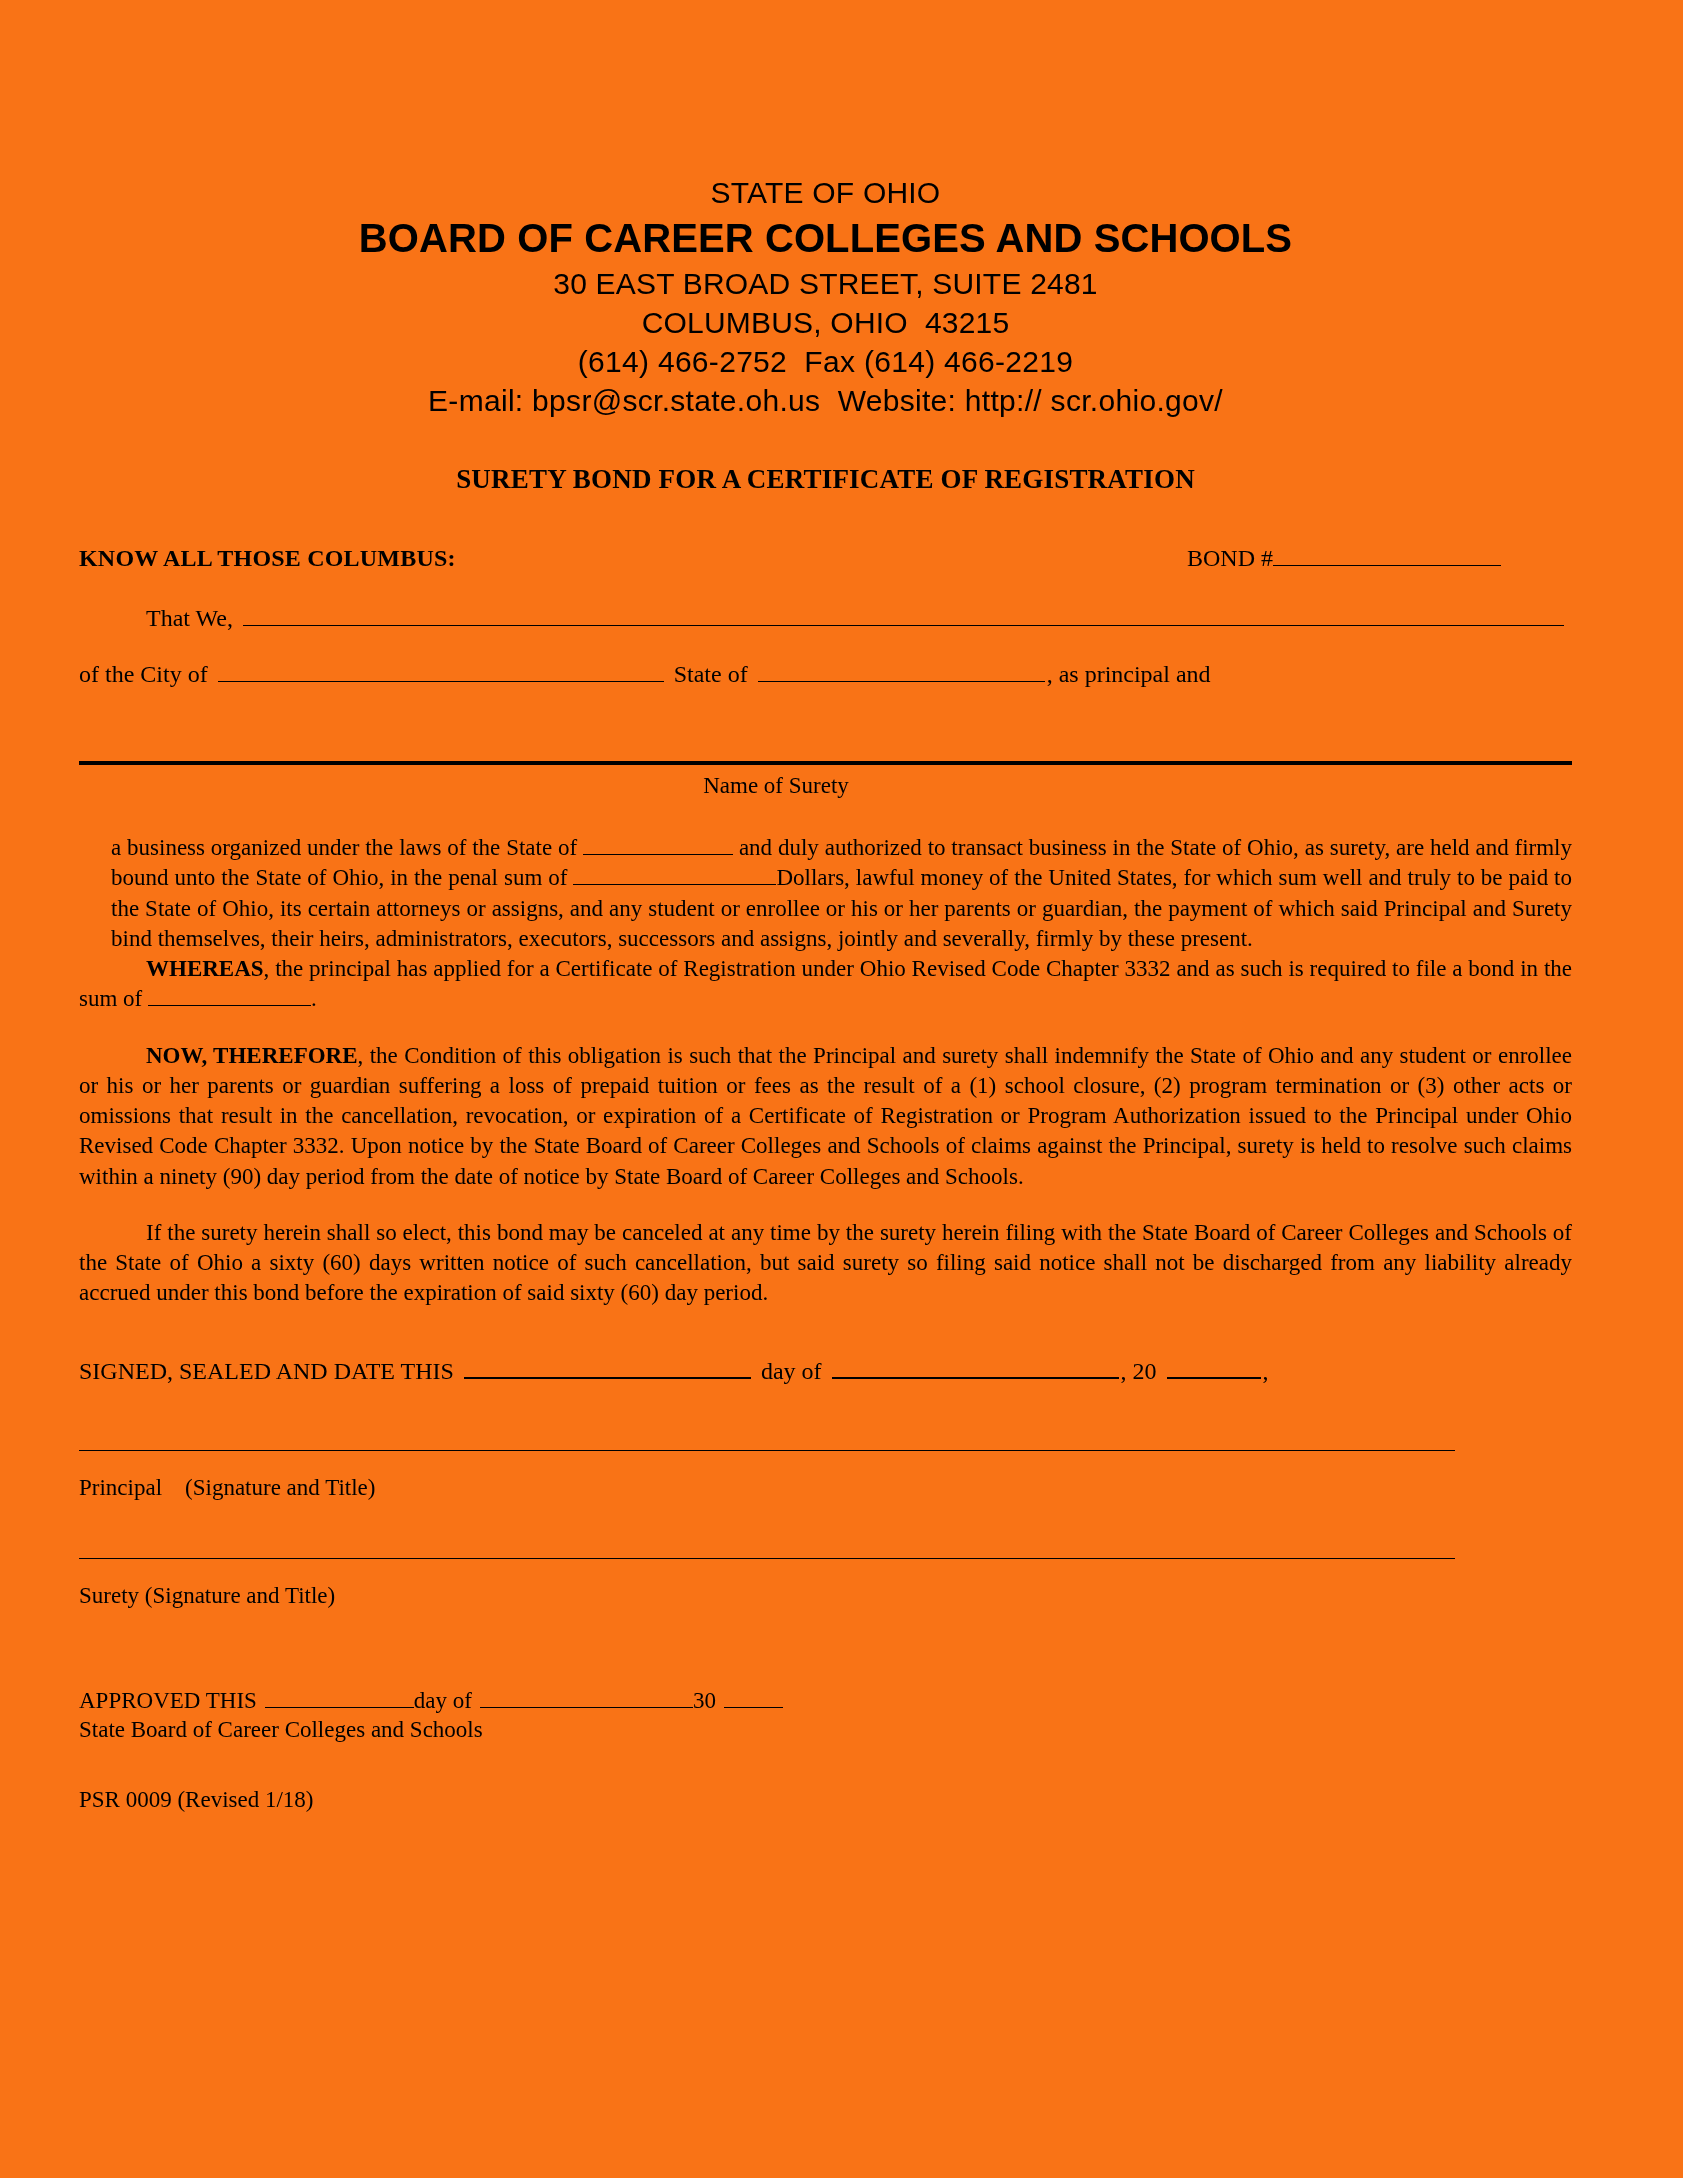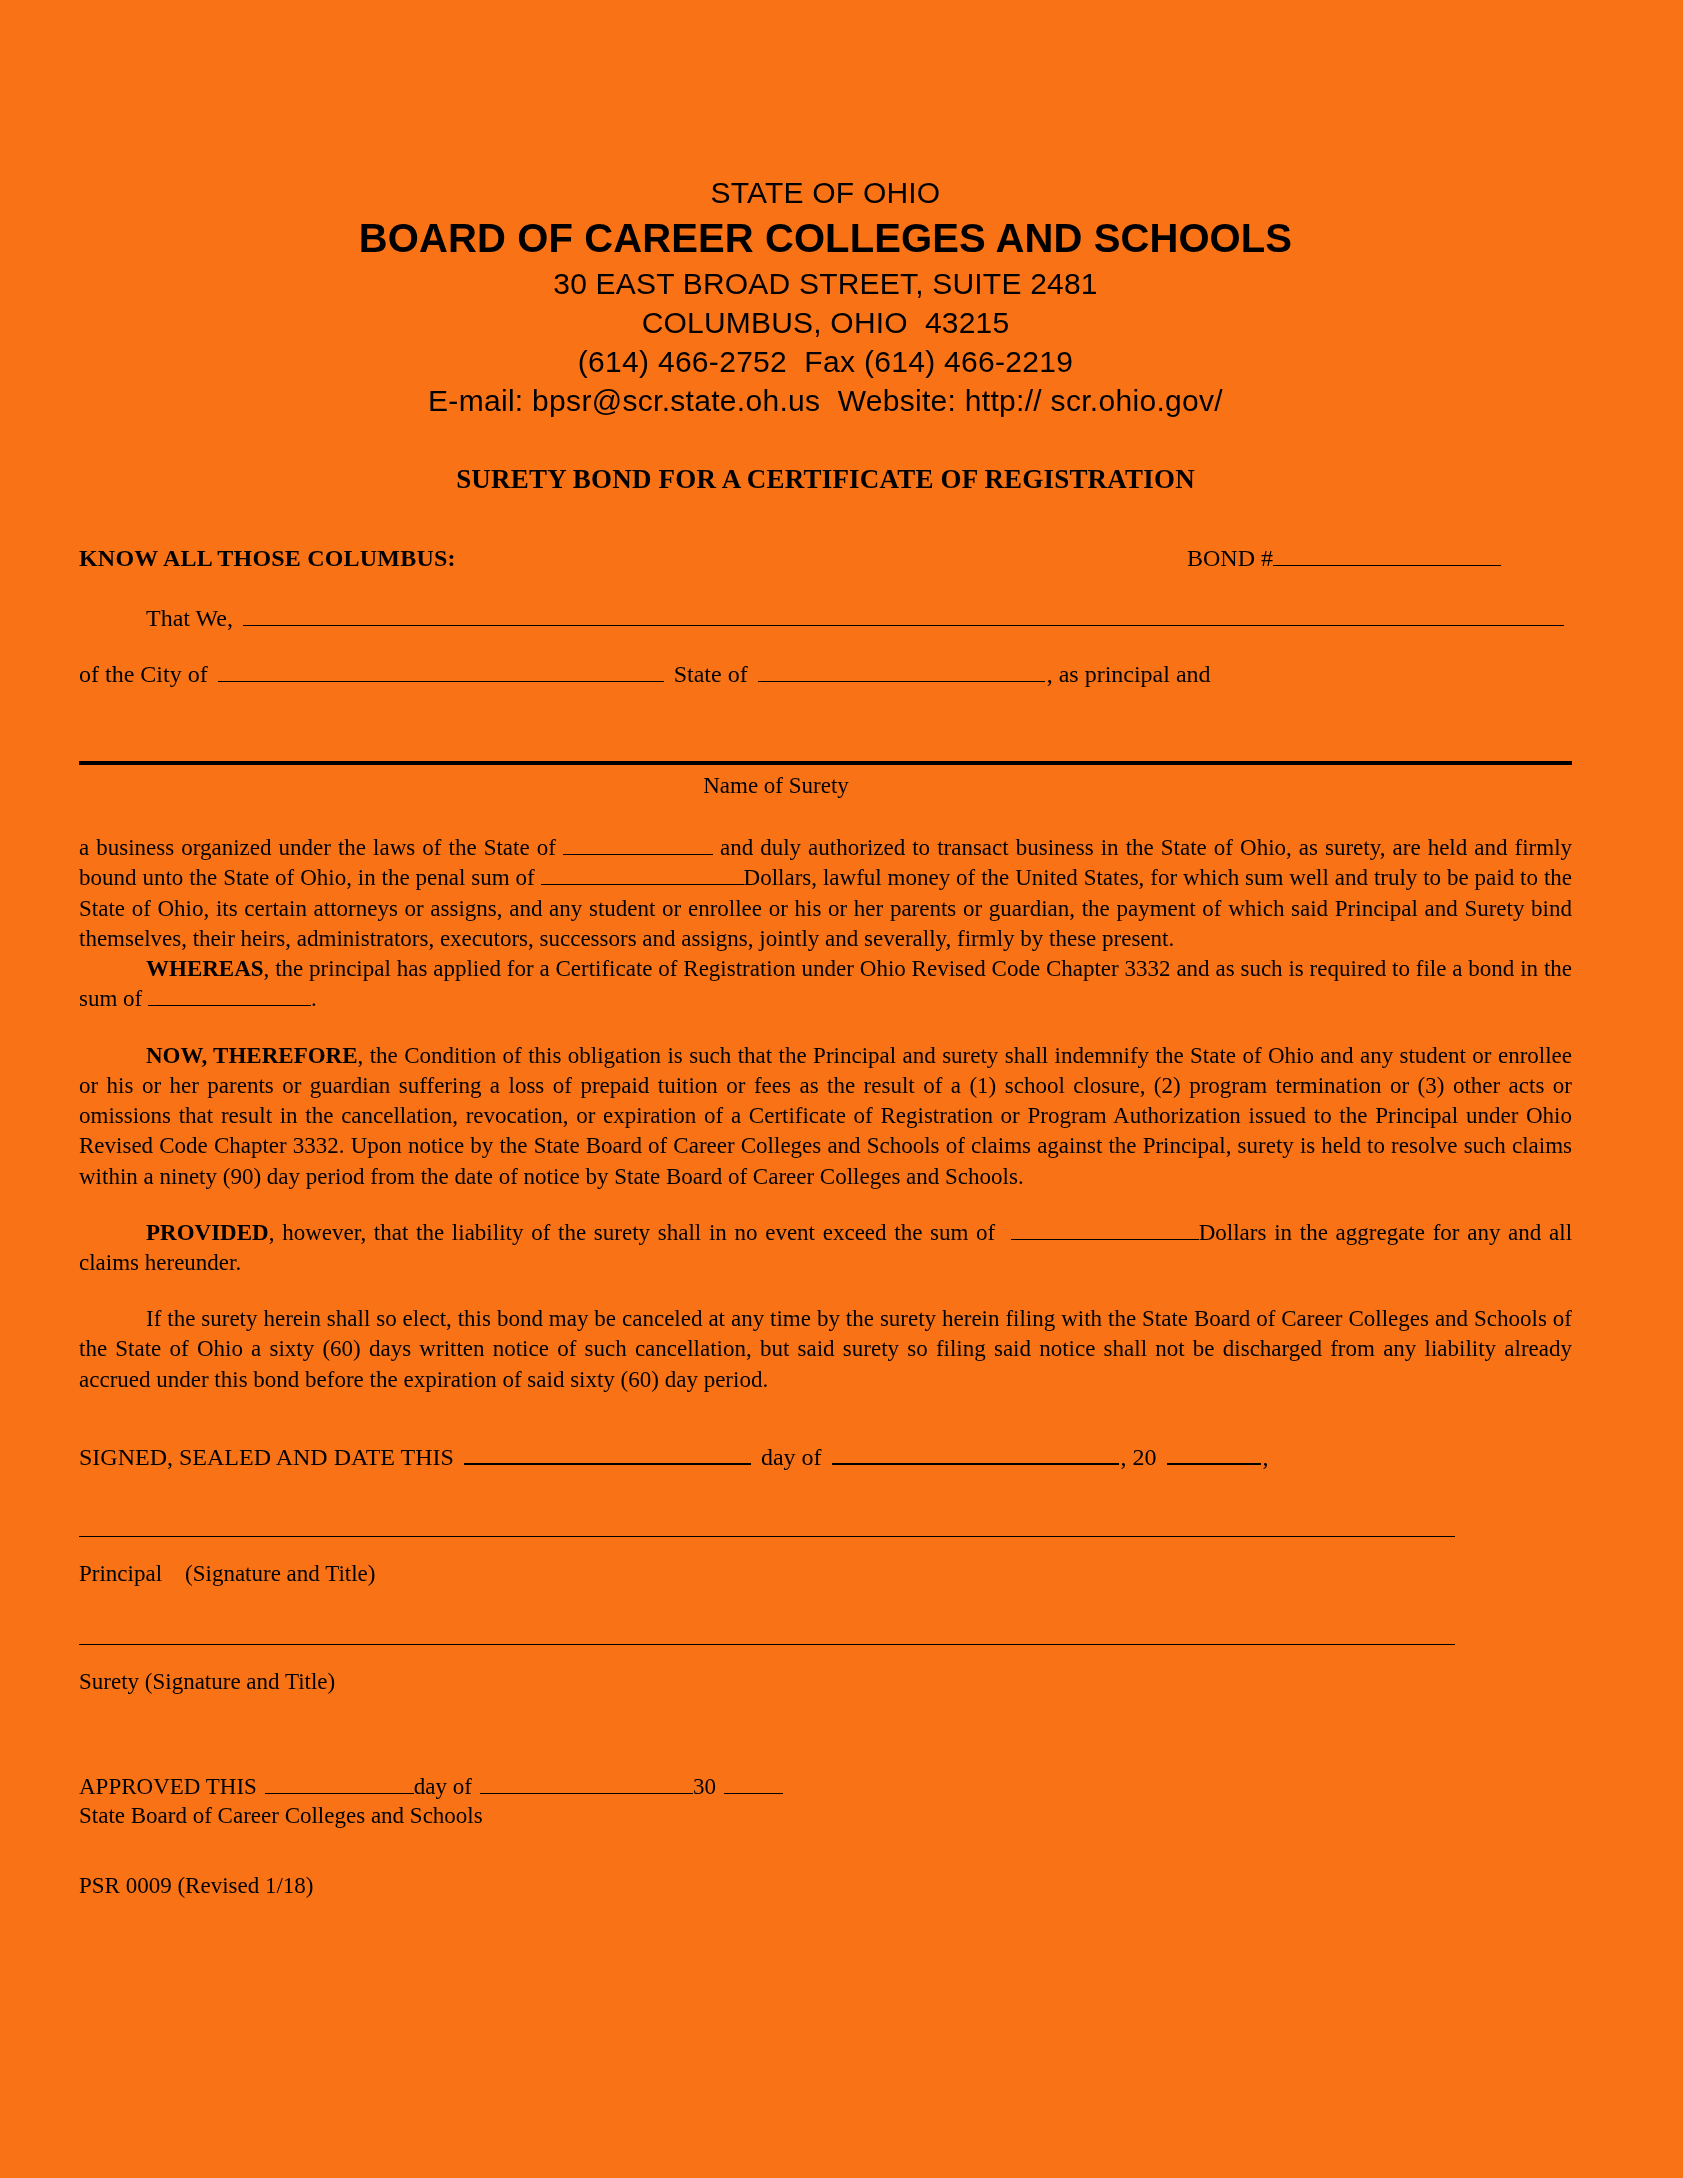--- a/index.html
+++ b/index.html
@@ -130,21 +130,21 @@
   }
   p.para + p.para { margin-top: 26px; }
   .indent { display: inline-block; width: 67px; }
 
   .u { display: inline-block; border-bottom: 1.6px solid #000; height: 0.82em; vertical-align: baseline; }
   .u-14 { width: 150px; }
   .u-15 { width: 163px; }
   .u-17 { width: 188px; }
   .u-18 { width: 203px; }
 
-  .block-top-gap { margin-top: 34px; }
+  .block-top-gap { margin-top: 34px; margin-left: 32px; }
 
   
   .row-signed {
     margin-top: 48px;
     font-size: 24px;
     font-weight: normal;
     display: flex;
     align-items: baseline;
     white-space: nowrap;
   }
@@ -224,21 +224,20 @@
   <div class="surety-caption">Name of Surety</div>
 
   <div class="block-top-gap">
   <p class="para"><span>a business organized under the laws of the State of</span> <span class="u u-14"></span> <span>and duly authorized to transact business in the State of Ohio, as surety, are held and firmly bound unto the State of Ohio, in the penal sum of</span> <span class="u u-18"></span><span>Dollars, lawful money of the United States, for which sum well and truly to be paid to the State of Ohio, its certain attorneys or assigns, and any  student or enrollee or his or her parents or guardian, the payment of which said Principal and Surety bind themselves, their heirs, administrators, executors, successors and assigns, jointly and severally, firmly by these present.</span></p>
   </div>
 
   <p class="para"><span class="indent"></span><span class="b">WHEREAS</span><span>, the principal has applied for a Certificate of Registration under Ohio Revised Code Chapter 3332 and as such is required to file a bond in the sum of</span> <span class="u u-15"></span><span>.</span></p>
 
   <p class="para"><span class="indent"></span><span class="b">NOW, THEREFORE</span><span>, the Condition of this obligation is such that the Principal and surety shall indemnify the State of Ohio and any student or enrollee or his or her parents or guardian suffering a loss of prepaid tuition or fees as the result of a (1) school closure,  (2) program termination or (3) other acts or omissions that result in the cancellation, revocation, or expiration of a Certificate of Registration or Program Authorization issued to the Principal under Ohio Revised Code Chapter 3332.  Upon notice by the State Board of Career Colleges and Schools of claims against the Principal, surety is held to resolve such claims within a ninety (90) day period from the date of notice by State Board of Career Colleges and Schools.</span></p>
 
-  <p class="para"><span class="indent"></span><span class="b">PROVIDED</span><span>, however, that the liability of the surety shall in no event exceed the sum of</span> &nbsp;<span class="u u-17"></span><span>Dollars in the aggregate for any and all claims hereunder.</span></p>
 
   <p class="para"><span class="indent"></span><span>If the surety herein shall so elect, this bond may be canceled at any time by the surety herein filing with the State Board of Career Colleges and Schools of the State of Ohio a sixty (60) days written notice of such cancellation, but said surety so filing said notice shall not be discharged from any liability already accrued under this bond before the expiration of said sixty (60) day period.</span></p>
 
   <div class="row-signed">
     <span>SIGNED, SEALED AND DATE THIS</span>
     <span class="u-day"></span>
     <span>day of</span>
     <span class="u-month"></span>
     <span>, 20</span>
     <span class="u-year"></span>

